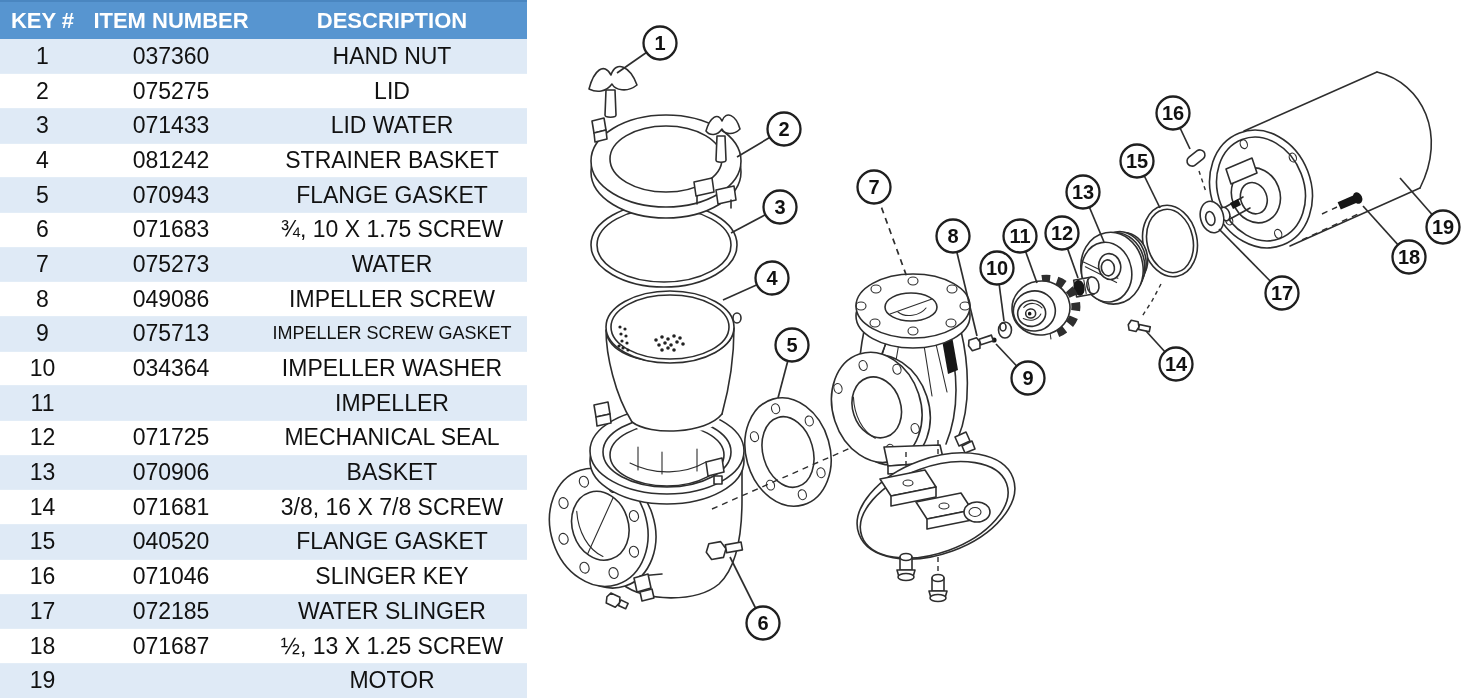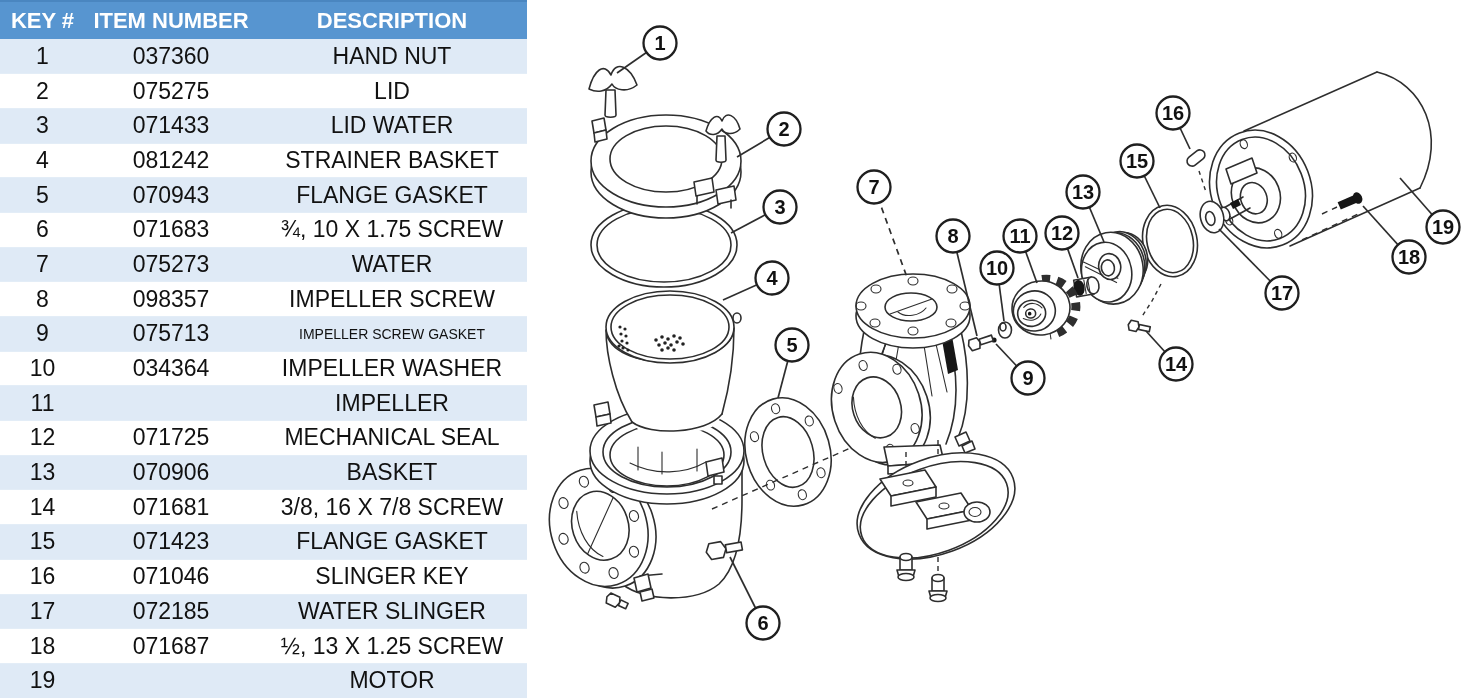--- a/index.html
+++ b/index.html
@@ -21,21 +21,21 @@
     background:var(--header-bg,#5795d0);
     color:#ffffff;font-weight:bold;font-size:22px;
     border-top:2px solid #4a86c0;
   }
   table.parts td{
     color:#111111;font-size:23px;
     border-bottom:1px solid #e3edf7;
   }
   table.parts tr.band td{background:var(--band-bg,#dfeaf6);}
   table.parts tr.plain td{background:#ffffff;}
-  table.parts td.shrink{font-size:14px;}
+  table.parts td.shrink{font-size:18px;}
   col.c-key{width:85px;} col.c-item{width:172px;} col.c-desc{width:270px;}
 
   
   .s{fill:none;stroke:#2e2e2e;stroke-width:1.6;stroke-linecap:round;stroke-linejoin:round;}
   .w{fill:#ffffff;stroke:#2e2e2e;stroke-width:1.6;stroke-linecap:round;stroke-linejoin:round;}
   .t{fill:none;stroke:#2e2e2e;stroke-width:1.1;stroke-linecap:round;}
   .d{fill:#161616;stroke:none;}
   .dash{fill:none;stroke:#2e2e2e;stroke-width:1.4;stroke-dasharray:6 5;}
   .occ{fill:#ffffff;stroke:none;}
   .callout-line{stroke:#2e2e2e;stroke-width:1.7;fill:none;}
@@ -476,21 +476,21 @@
           <td>071683</td>
           <td>¾, 10 X 1.75 SCREW</td>
         </tr>
         <tr class="band">
           <td>7</td>
           <td>075273</td>
           <td>WATER</td>
         </tr>
         <tr class="plain">
           <td>8</td>
-          <td>098357</td>
+          <td>049086</td>
           <td>IMPELLER SCREW</td>
         </tr>
         <tr class="band">
           <td>9</td>
           <td>075713</td>
           <td class="shrink">IMPELLER SCREW GASKET</td>
         </tr>
         <tr class="plain">
           <td>10</td>
           <td>034364</td>
@@ -511,21 +511,21 @@
           <td>070906</td>
           <td>BASKET</td>
         </tr>
         <tr class="plain">
           <td>14</td>
           <td>071681</td>
           <td>3/8, 16 X 7/8 SCREW</td>
         </tr>
         <tr class="band">
           <td>15</td>
-          <td>071423</td>
+          <td>040520</td>
           <td>FLANGE GASKET</td>
         </tr>
         <tr class="plain">
           <td>16</td>
           <td>071046</td>
           <td>SLINGER KEY</td>
         </tr>
         <tr class="band">
           <td>17</td>
           <td>072185</td>

